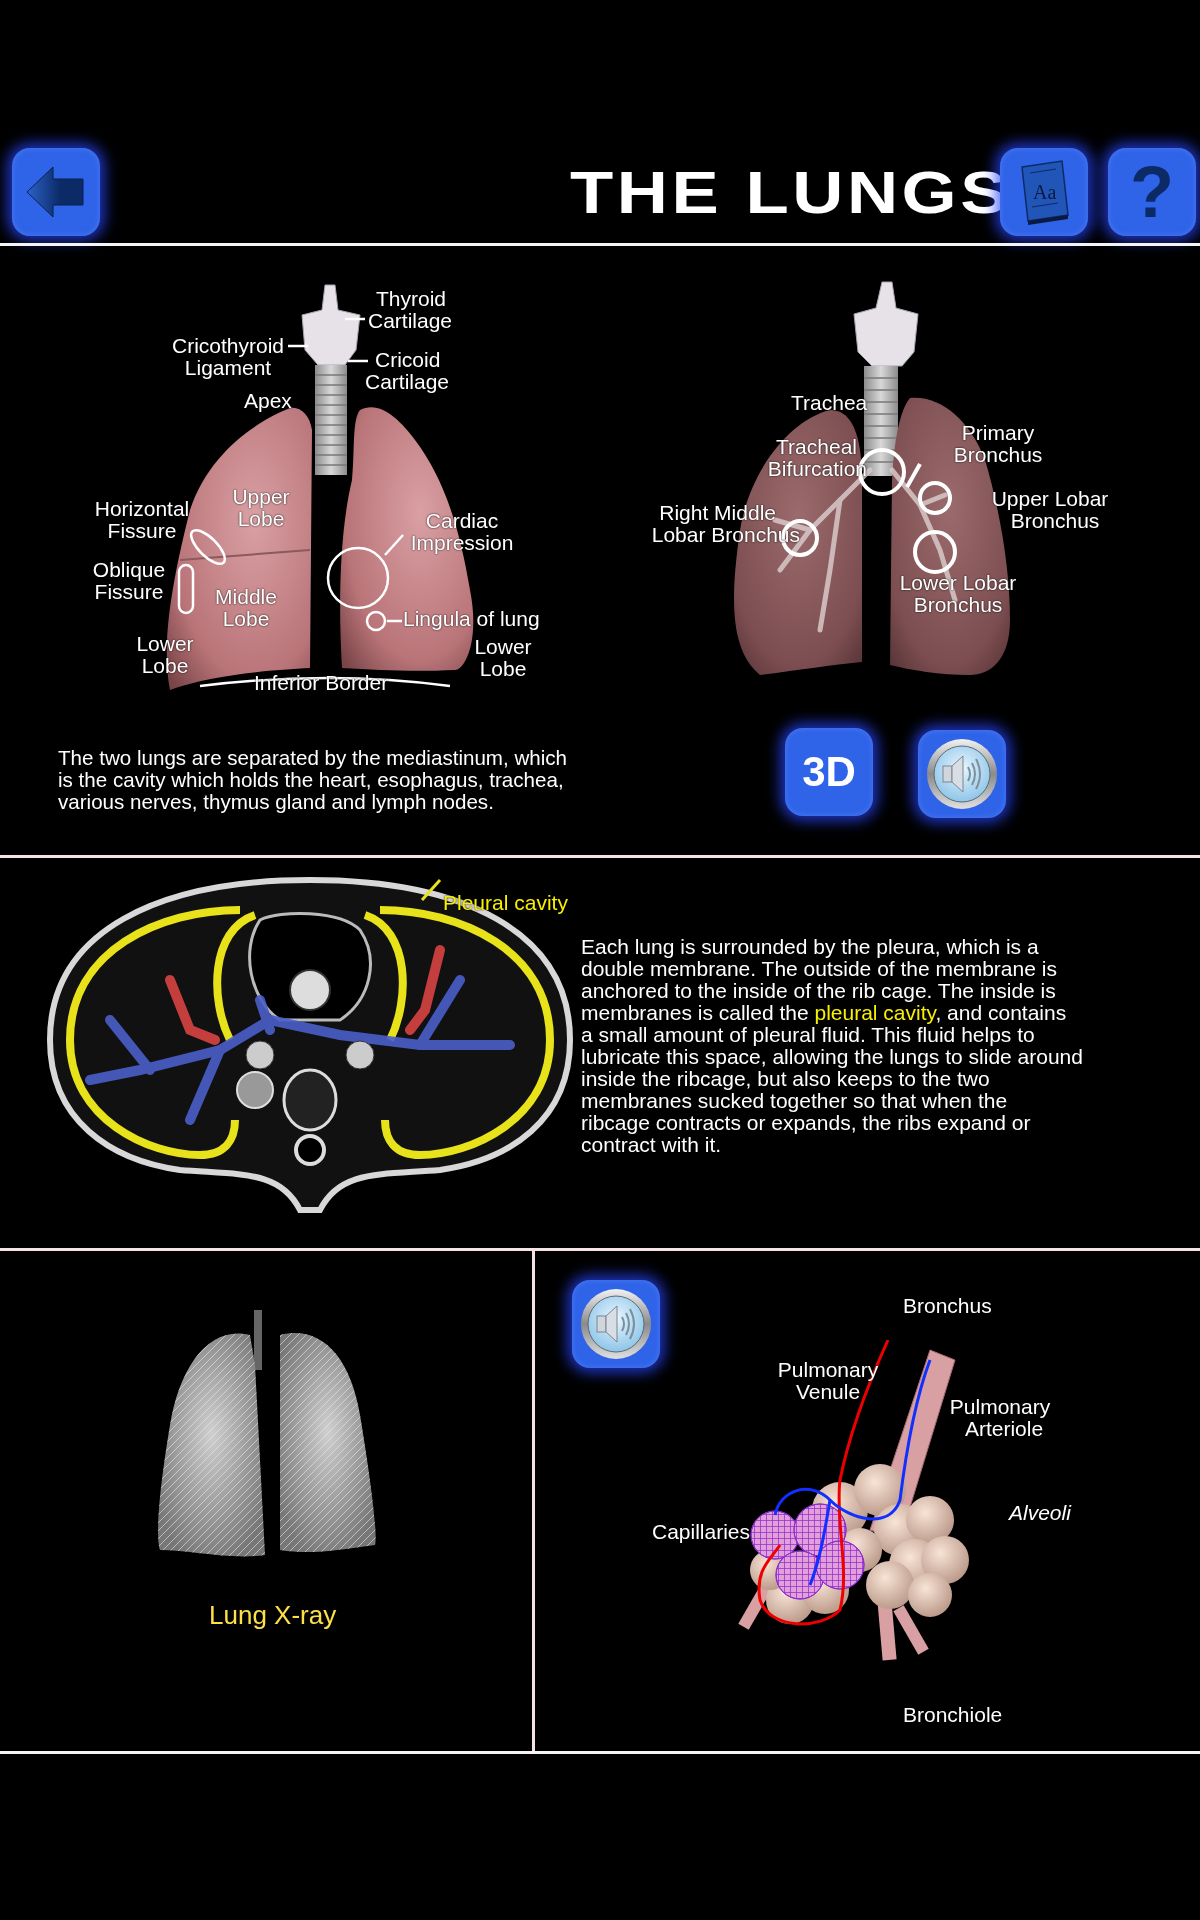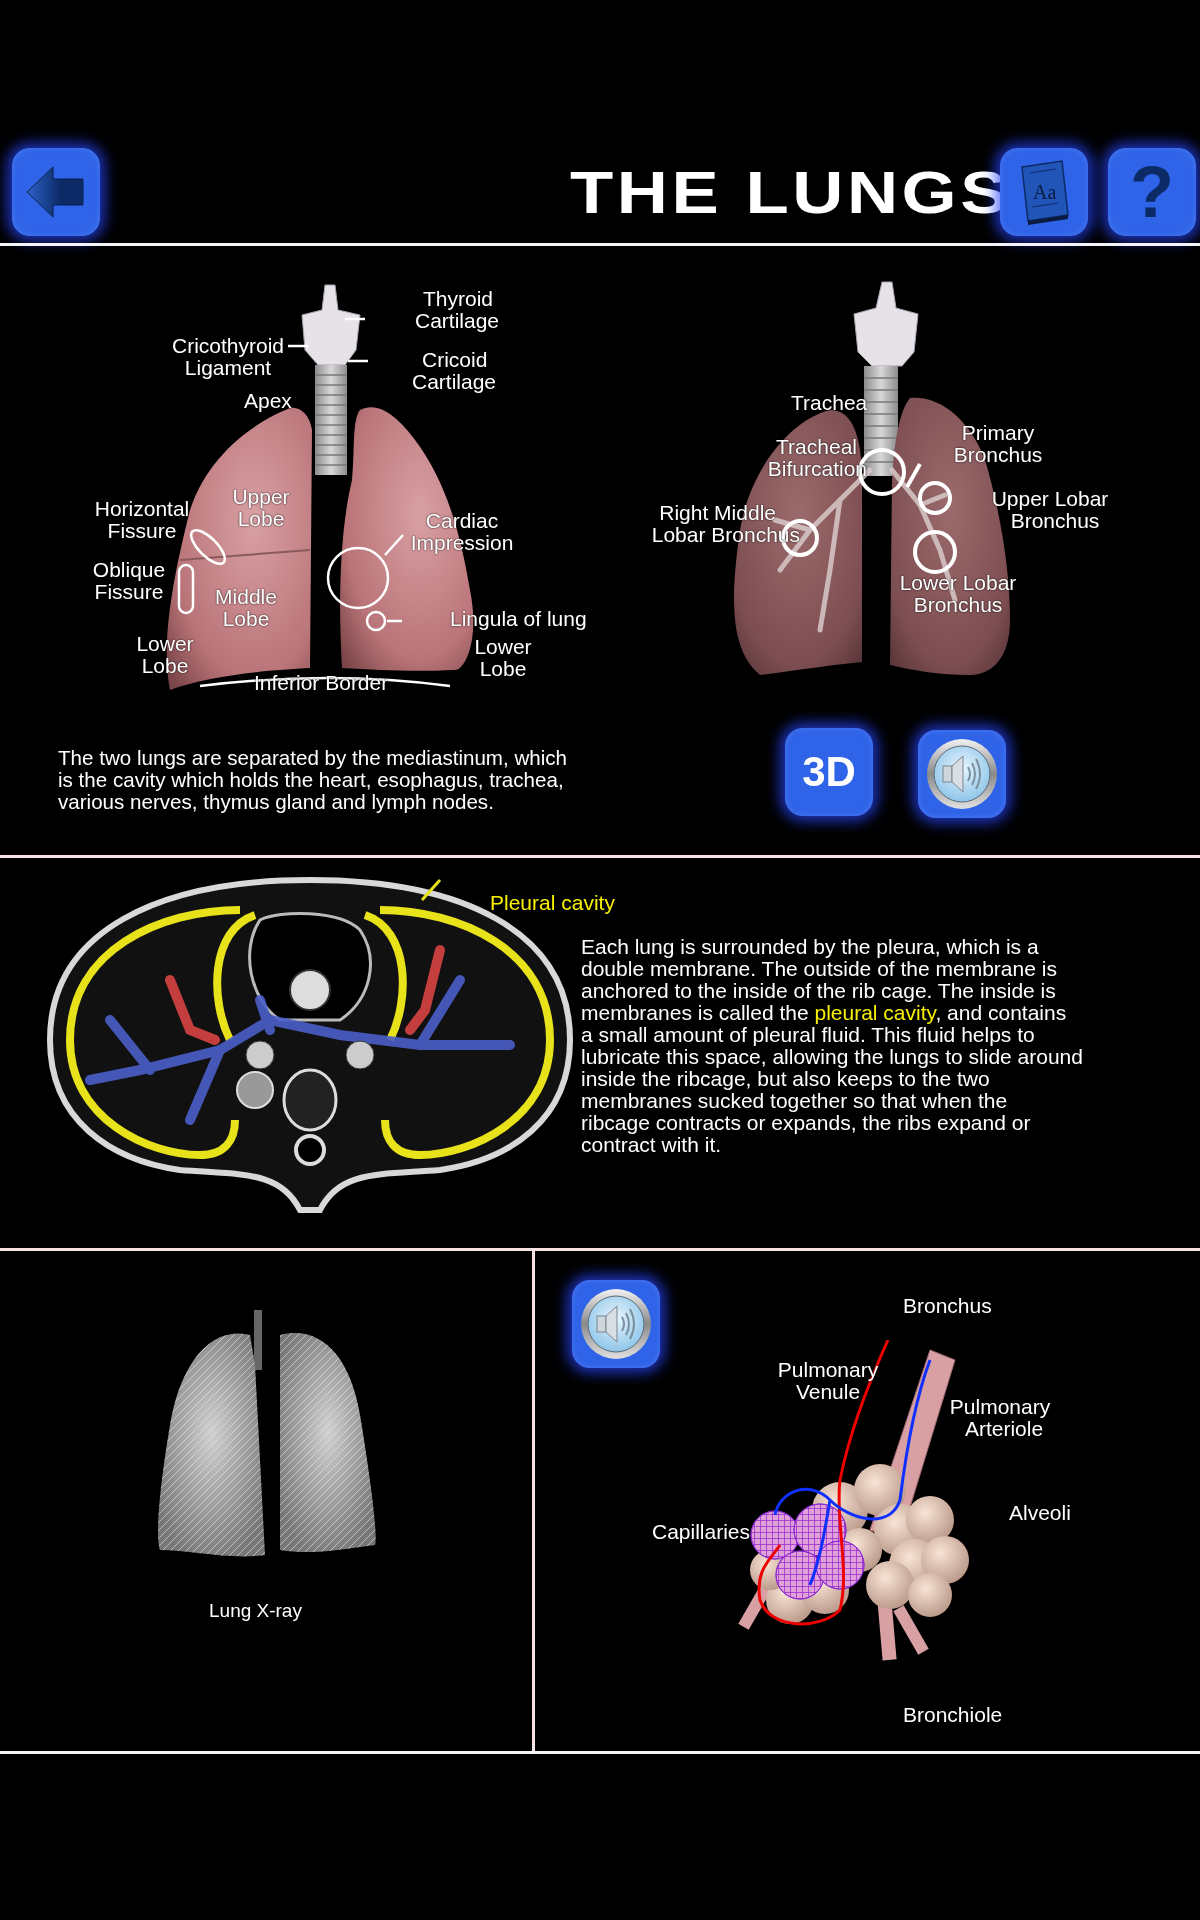--- a/index.html
+++ b/index.html
@@ -27,30 +27,30 @@
 
     .hr { position: absolute; left: 0; width: 1200px; background: #f4f4f8; }
     .hr.pink { background: #f6e4e4; }
     .vr { position: absolute; background: #f6e4e4; }
 
     .lbl {
       position: absolute; color: #fff; font-size: 21px; line-height: 22px;
       text-align: center; white-space: nowrap;
       text-shadow: 0 0 2px #000;
     }
-    .lbl.left { text-align: left; margin-left: 47px; }
+    .lbl.left { text-align: left; }
     .lbl.right { text-align: right; }
 
     .para {
       position: absolute; color: #fff; font-size: 21px; line-height: 22px;
     }
     .para.small { transform: scaleX(0.98); transform-origin: left top; }
     .hl { color: #f8f000; }
 
-    .caption { position: absolute; color: #ffffff; font-size: 19px; }
+    .caption { position: absolute; color: #fde047; font-size: 26px; }
 
     svg { display: block; }
   </style>
 </head>
 <body>
 
 <div class="glow-btn" style="left:12px;top:148px;width:88px;height:88px;">
   <span>
     <svg width="62" height="58" viewBox="0 0 62 58">
       <defs>
@@ -425,17 +425,17 @@
 
 <div class="lbl" style="left:903px;top:1295px;">Bronchus</div>
 <div class="lbl" style="left:768px;top:1359px;width:120px;">
   <div>Pulmonary</div>
   <div>Venule</div>
 </div>
 <div class="lbl" style="left:940px;top:1396px;width:120px;">
   <div>Pulmonary</div>
   <div style="padding-left:8px;">Arteriole</div>
 </div>
-<div class="lbl" style="left:1009px;top:1502px;">Alveoli</div>
+<div class="lbl" style="left:1009px;top:1502px;font-style:italic;">Alveoli</div>
 <div class="lbl" style="left:652px;top:1521px;">Capillaries</div>
 <div class="lbl" style="left:903px;top:1664px;margin-top:40px;">Bronchiole</div>
 
 <div class="hr" style="top:1751px;height:3px;"></div>
 
 </body></html>

